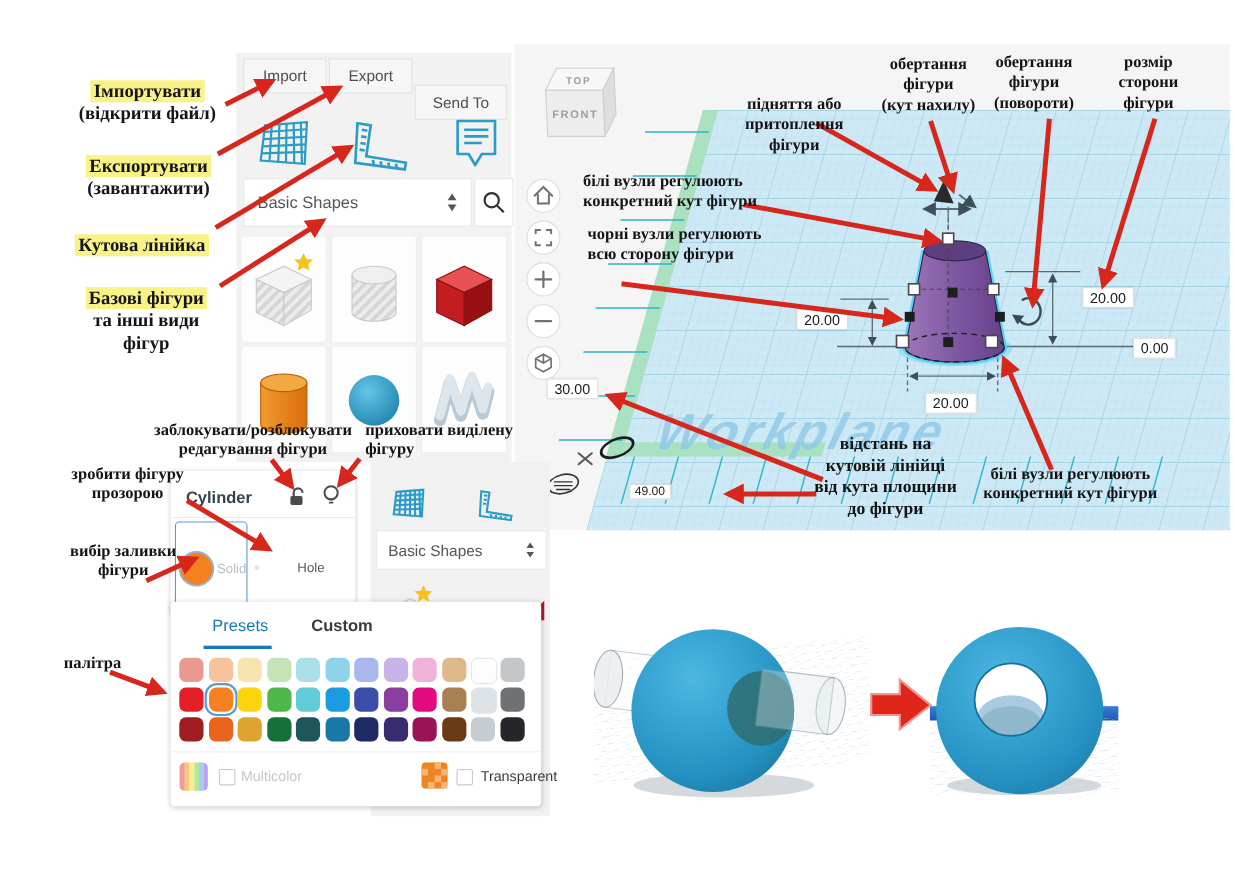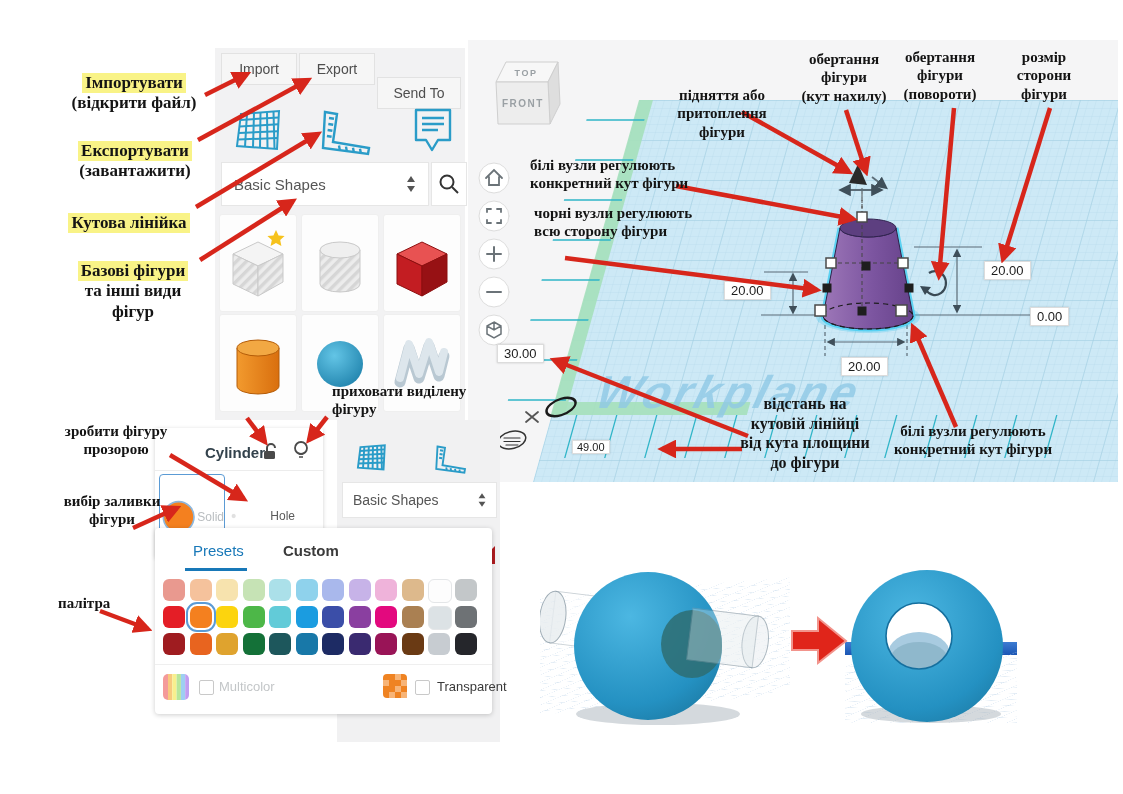--- a/index.html
+++ b/index.html
@@ -23,32 +23,32 @@
   #select-row{position:absolute;left:6px;top:114px;width:206px;height:42px;background:#fff;
               border:1px solid #e6e6e6;display:flex;align-items:center;}
   #select-row .sel-text{margin-left:12px;font-size:15px;color:#555;flex:1;}
   #search-box{position:absolute;left:216px;top:114px;width:34px;height:42px;background:#fff;
               border:1px solid #e6e6e6;display:flex;align-items:center;justify-content:center;}
   .tile{position:absolute;width:76px;height:96px;background:#fdfdfd;border:1px solid #efefef;
         border-radius:3px;display:flex;align-items:center;justify-content:center;}
   
   #inspector{left:155px;top:428px;width:168px;height:130px;background:#fff;z-index:6;
              box-shadow:0 1px 4px rgba(0,0,0,.18);border-radius:2px;}
-  #inspector .title{position:absolute;left:14px;top:16px;font-size:15px;font-weight:bold;color:#33424c;margin-left:36px;}
+  #inspector .title{position:absolute;left:14px;top:16px;font-size:15px;font-weight:bold;color:#33424c;}
   #inspector .hr{position:absolute;left:0;top:42px;width:100%;height:1px;background:#ececec;}
   .fill-tile{position:absolute;top:46px;width:64px;height:80px;border-radius:4px;
              display:flex;flex-direction:row;align-items:center;justify-content:center;}
   .fill-tile .lbl{font-size:12px;margin-top:4px;}
   
   #shape-panel2{left:337px;top:420px;width:163px;height:322px;background:#f1f1f2;z-index:4;}
   #select-row2{position:absolute;left:5px;top:62px;width:153px;height:34px;background:#fff;
                border:1px solid #e6e6e6;display:flex;align-items:center;}
   #select-row2 .sel-text{margin-left:10px;font-size:14px;color:#555;flex:1;}
   
-  #palette{left:155px;top:528px;width:337px;height:186px;background:#fff;z-index:10;
+  #palette{left:155px;top:547px;width:337px;height:186px;background:#fff;z-index:10;
            box-shadow:0 1px 5px rgba(0,0,0,.2);border-radius:4px;}
   #palette .tab{position:absolute;top:14px;font-size:15px;cursor:pointer;}
   #palette .tab.active{color:#1878b8;}
   #palette .tab.idle{color:#3a3a3a;font-weight:bold;}
   #palette .tabline{position:absolute;left:30px;top:40px;width:62px;height:3px;background:#1878b8;}
   .swatch{position:absolute;width:22px;height:22px;border-radius:6px;cursor:pointer;}
   .swatch.selected{outline:2px solid #5b9bd5;outline-offset:2px;border-radius:7px;}
   #palette .footline{position:absolute;left:0;top:136px;width:100%;height:1px;background:#efefef;}
   .chk{position:absolute;width:13px;height:13px;border:1.5px solid #c9c9c9;border-radius:2px;background:#fff;}
   
@@ -513,20 +513,22 @@
   <div class="slabel center" style="left:66px;top:120px;width:138px;font-size:17px;">
     <span class="hl">Експортувати</span><span class="sub">(завантажити)</span>
   </div>
   <div class="slabel center" style="left:56px;top:192px;width:146px;font-size:17px;">
     <span class="hl">Кутова лінійка</span>
   </div>
   <div class="slabel center" style="left:64px;top:240px;width:138px;font-size:17px;">
     <span class="hl">Базові фігури</span><span class="sub">та інші види
 фігур</span>
   </div>
+  <div class="slabel center" style="left:120px;top:382px;width:220px;font-size:15px;">заблокувати/розблокувати
+редагування фігури</div>
   <div class="slabel center" style="left:48px;top:422px;width:136px;font-size:15px;">зробити фігуру
 прозорою</div>
   <div class="slabel" style="left:332px;top:382px;width:150px;font-size:15px;">приховати виділену
 фігуру</div>
   <div class="slabel center" style="left:44px;top:492px;width:136px;font-size:15px;">вибір заливки
 фігури</div>
   <div class="slabel" style="left:58px;top:594px;width:90px;font-size:15px;">палітра</div>
 
   <div class="slabel center" style="left:672px;top:86px;width:100px;font-size:15px;z-index:60;">підняття або
 притоплення

